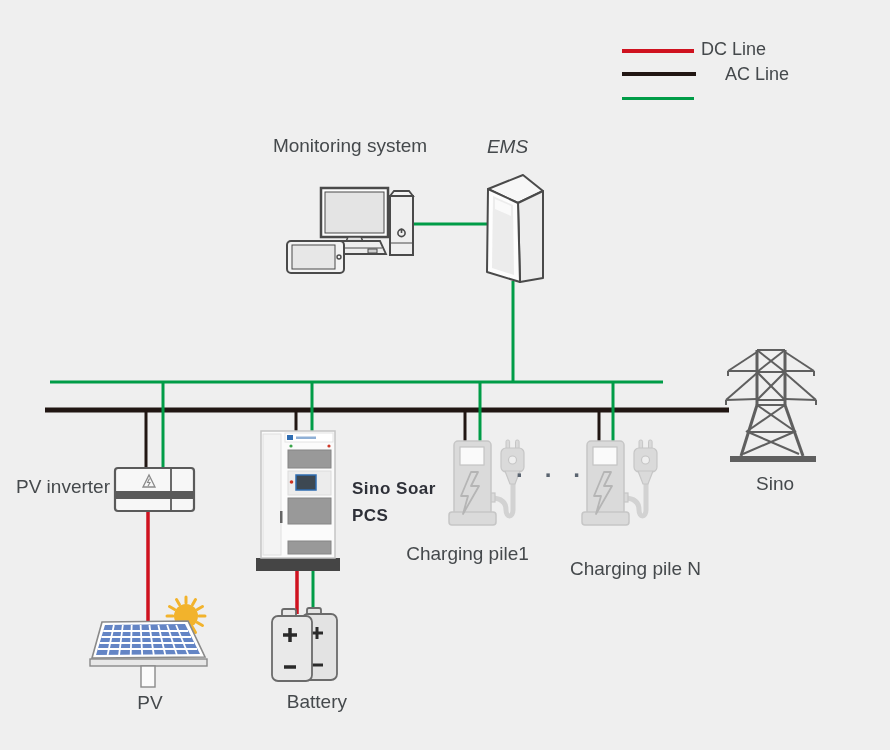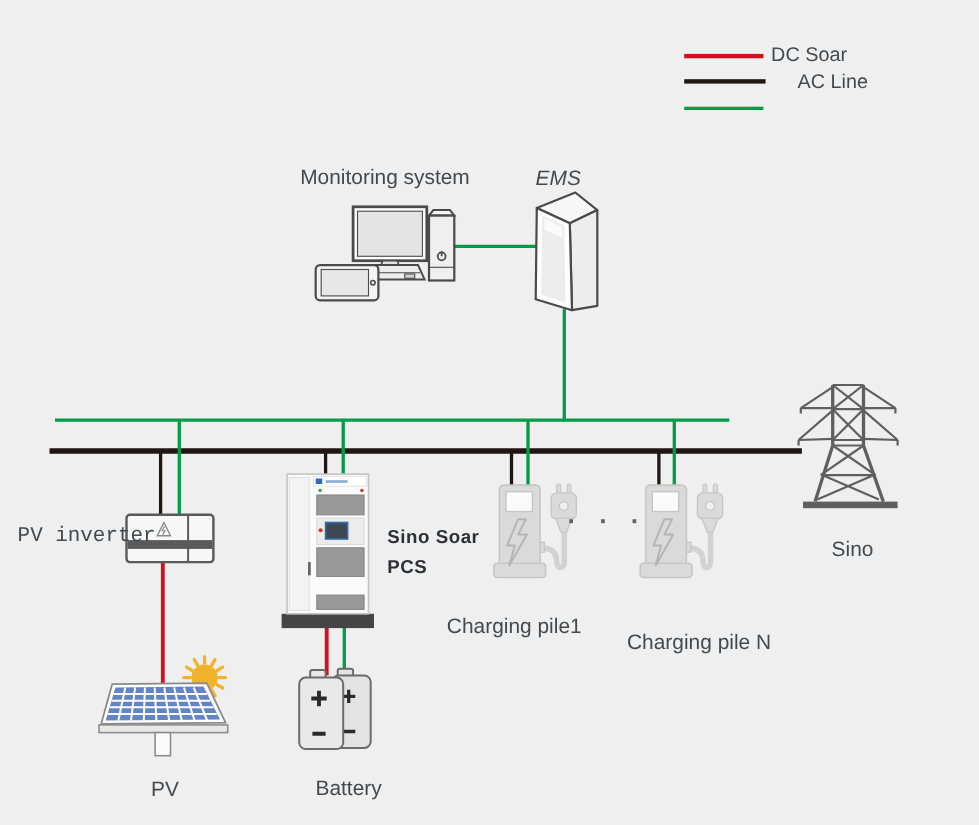--- a/index.html
+++ b/index.html
@@ -7,21 +7,21 @@
     --label-text:#45494c; --pcs-label-text:#2e3038; --icon-stroke:#4a4a4a;
     --tower:#5f5f5f; --pile-fill:#dadada; --solar-cell:#6485c5; --sun:#f2b32c;
     --canvas-bg:#efefef;
   }
   *{margin:0;padding:0;box-sizing:border-box;}
   body{font-family:"Liberation Sans",sans-serif;background:#fff;}
   #canvas{position:relative;width:890px;height:750px;background:var(--canvas-bg);overflow:hidden;}
   #lines{position:absolute;left:0;top:0;z-index:1;}
   .icon{position:absolute;z-index:2;}
   .lbl{position:absolute;z-index:3;color:var(--label-text);font-size:19px;white-space:nowrap;}
-  .lbl.center{text-align:center;margin-top:16px;}
+  .lbl.center{text-align:center;}
   .lbl.bold-sm{font-size:17px;font-weight:bold;color:var(--pcs-label-text);letter-spacing:.5px;margin-left:12px;}
   .legend-swatch{position:absolute;z-index:3;}
   .legend-label{position:absolute;z-index:3;color:var(--label-text);font-size:18px;white-space:nowrap;}
   .sw-dc{background:var(--dc-line);}
   .sw-ac{background:var(--ac-line);}
   .sw-comm{background:var(--comm-line);}
   .l-dc{stroke:var(--dc-line);}
   .l-ac{stroke:var(--ac-line);}
   .l-comm{stroke:var(--comm-line);}
   .tw{stroke:var(--tower);fill:none;}
@@ -51,21 +51,21 @@
     <line class="l-comm" x1="613" y1="382" x2="613" y2="444" stroke-width="3"></line>
 
     <line class="l-dc" x1="148" y1="508" x2="148" y2="628" stroke-width="3.5"></line>
     <line class="l-dc" x1="297" y1="568" x2="297" y2="614" stroke-width="3.5"></line>
     <line class="l-comm" x1="313" y1="568" x2="313" y2="612" stroke-width="3"></line>
   </svg>
 
   <div class="legend-swatch sw-dc" style="left:622px;top:49px;width:72px;height:3.5px;"></div>
   <div class="legend-swatch sw-ac" style="left:622px;top:72px;width:74px;height:4px;"></div>
   <div class="legend-swatch sw-comm" style="left:622px;top:97px;width:72px;height:3px;"></div>
-  <div class="legend-label" style="left:701px;top:39px;">DC Soar</div>
+  <div class="legend-label" style="left:701px;top:39px;">DC Line</div>
   <div class="legend-label" style="left:701px;top:64px;margin-left:24px;">AC Line</div>
 
   <svg class="icon" style="left:280px;top:185px;" width="140" height="95">
 
     <rect x="41" y="3" width="67" height="49" fill="#fdfdfd" stroke="var(--icon-stroke)" stroke-width="2.5"></rect>
     <rect x="45" y="7" width="59" height="41" fill="#e4e4e4" stroke="var(--icon-stroke)" stroke-width="1"></rect>
     <path d="M68,52 h13 l3,7 h-19 Z" fill="#e0e0e0" stroke="var(--icon-stroke)" stroke-width="1.5"></path>
     <rect x="56" y="59" width="37" height="4" rx="2" fill="#e0e0e0" stroke="var(--icon-stroke)" stroke-width="1.5"></rect>
 
     <path d="M58,56 h42 l6,13 h-54 Z" fill="#ededed" stroke="var(--icon-stroke)" stroke-width="1.8"></path>
@@ -239,21 +239,21 @@
       <rect x="20" y="15" width="14" height="9" rx="2" fill="#e9e9e9" stroke="#6b6b6b" stroke-width="1.8"></rect>
       <rect x="10" y="22" width="40" height="65" rx="6" fill="#e9e9e9" stroke="#6b6b6b" stroke-width="1.8"></rect>
       <line x1="21" y1="41" x2="35" y2="41" stroke="#2a2a2a" stroke-width="3.5"></line>
       <line x1="28" y1="34" x2="28" y2="48" stroke="#2a2a2a" stroke-width="3.5"></line>
       <line x1="22" y1="73" x2="34" y2="73" stroke="#2a2a2a" stroke-width="3.5"></line>
     </g>
   </svg>
 
   <div class="lbl center" style="left:255px;top:135px;width:190px;">Monitoring system</div>
   <div class="lbl center" style="left:480px;top:136px;width:55px;font-style:italic;">EMS</div>
-  <div class="lbl" style="left:16px;top:476px;font-family:Liberation Mono, monospace;">PV inverter</div>
+  <div class="lbl" style="left:16px;top:476px;">PV inverter</div>
   <div class="lbl bold-sm" style="left:340px;top:479px;">Sino Soar</div>
   <div class="lbl bold-sm" style="left:340px;top:506px;">PCS</div>
   <div class="lbl center" style="left:400px;top:543px;width:135px;">Charging pile1</div>
   <div class="lbl center" style="left:563px;top:558px;width:145px;">Charging pile N</div>
   <div class="lbl center" style="left:730px;top:473px;width:90px;">Sino</div>
   <div class="lbl center" style="left:110px;top:692px;width:80px;">PV</div>
   <div class="lbl center" style="left:262px;top:691px;width:85px;text-align:right;">Battery</div>
   <div class="dots" style="left:516px;top:461px;">· · ·</div>
 
 </div>

